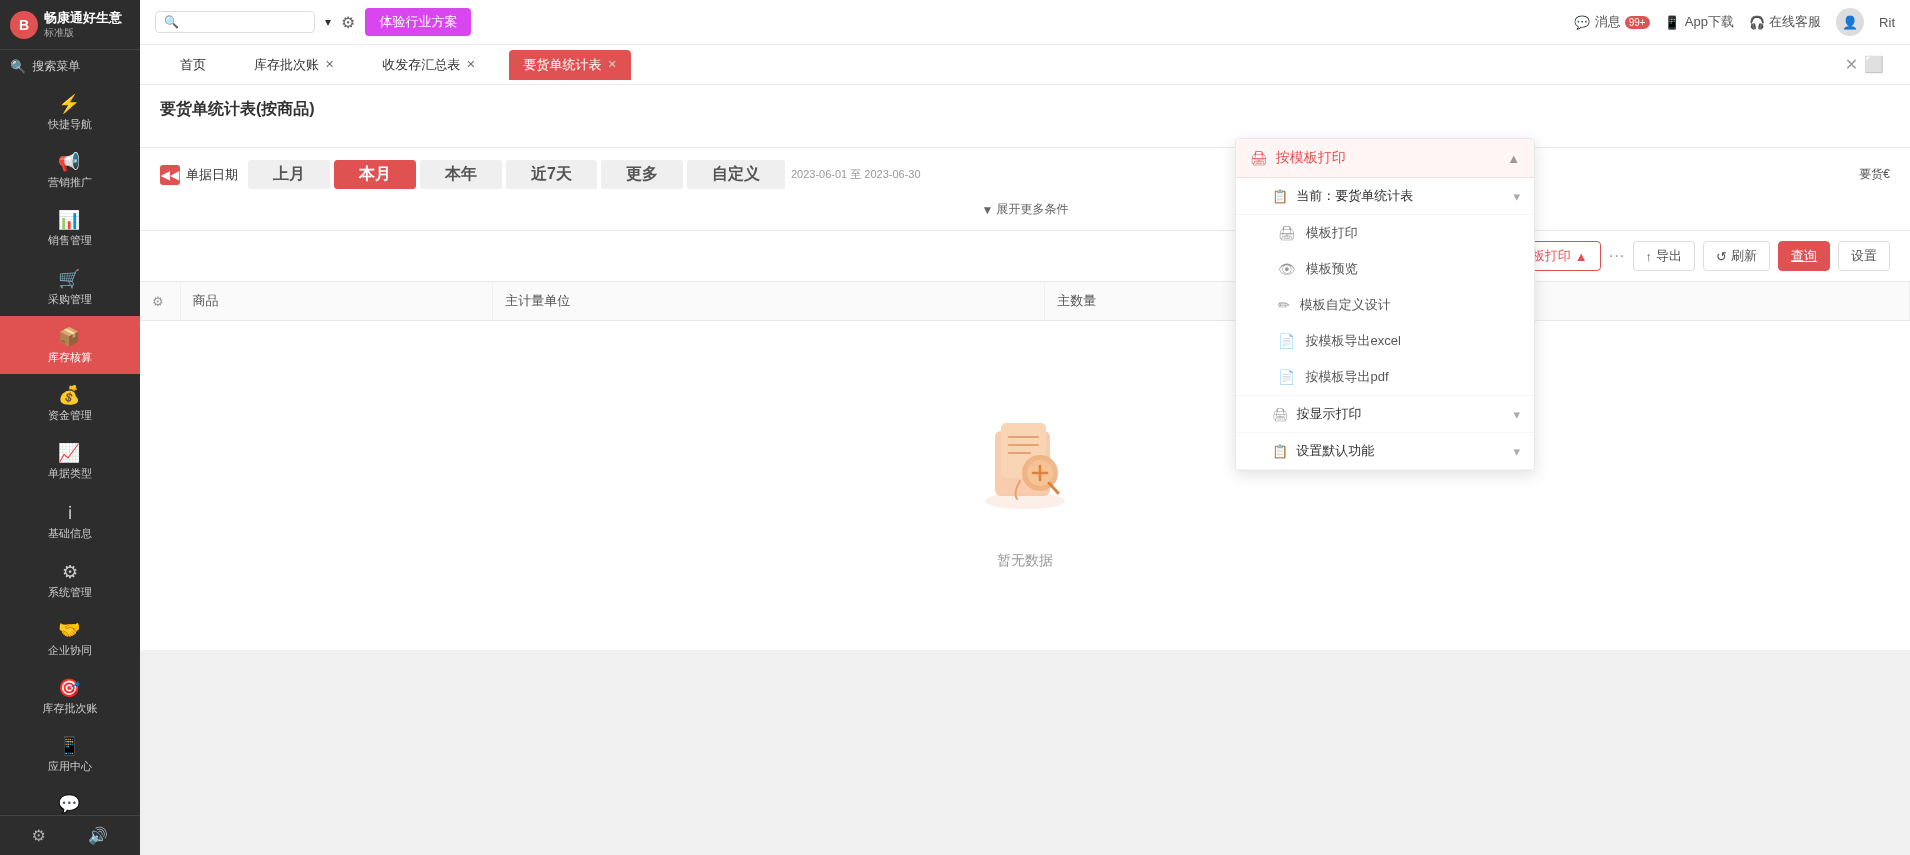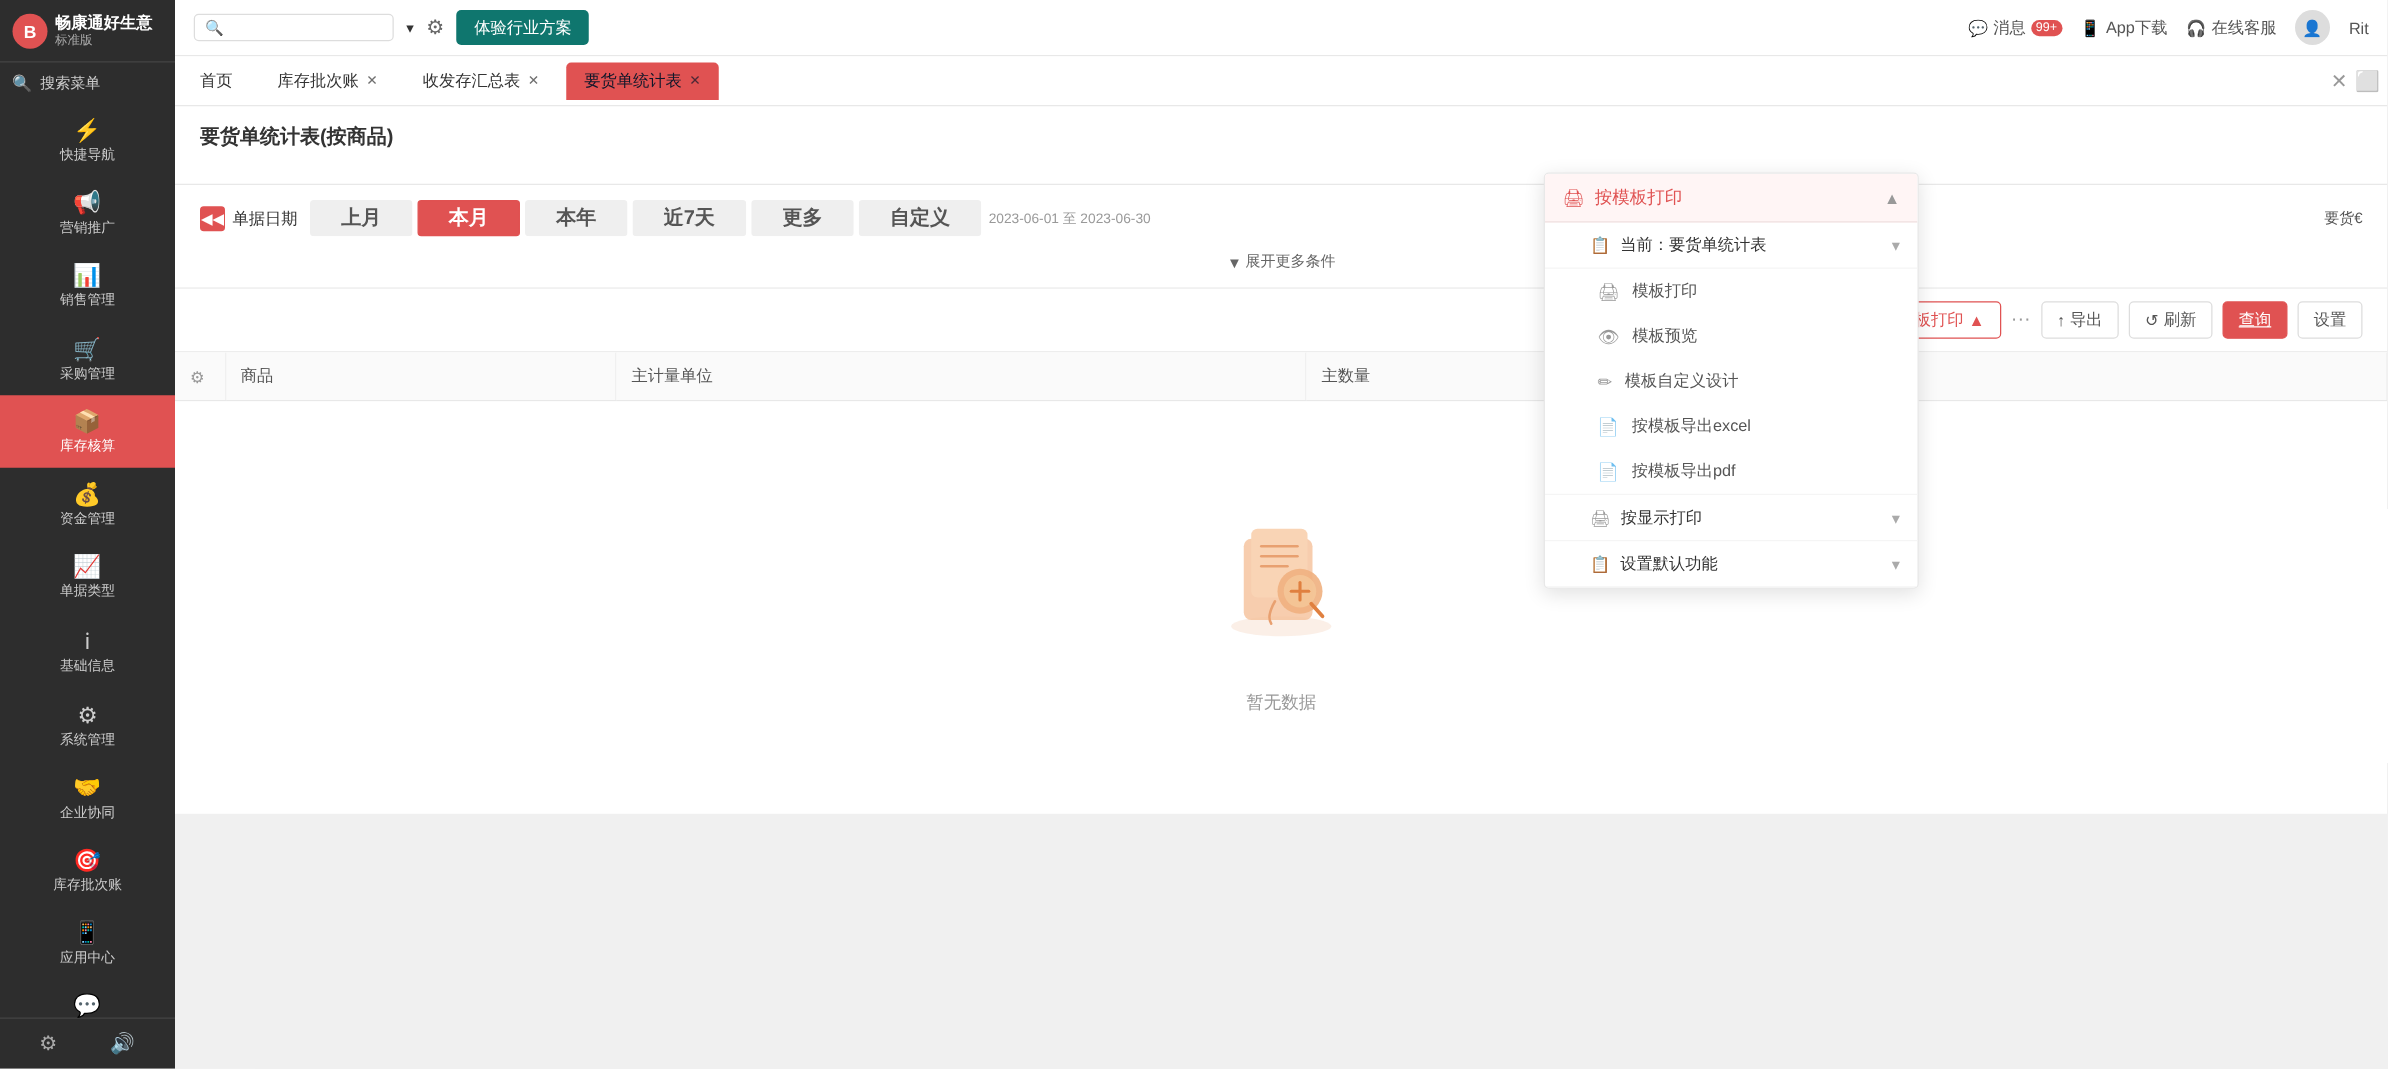--- a/index.html
+++ b/index.html
@@ -90,53 +90,53 @@
       border: 1px solid #ddd; border-radius: 4px;
       padding: 3px 8px; font-size: 12px; color: #999;
       min-width: 160px;
     }
     .topbar-dropdown {
       display: flex; align-items: center; gap: 4px;
       color: #333; cursor: pointer; font-size: 12px;
     }
     .topbar-settings { color: #666; cursor: pointer; font-size: 16px; }
     .topbar-trial-btn {
-      background: #0f766e; color: #fff;
+      background: #d946ef; color: #fff;
       border: none; border-radius: 4px;
       padding: 5px 14px; font-size: 13px; cursor: pointer;
     }
     .topbar-right { display: flex; align-items: center; gap: 15px; }
     .topbar-icon-group { display: flex; align-items: center; gap: 4px; color: #555; cursor: pointer; font-size: 13px; }
     .badge {
       background: #e05252; color: #fff; border-radius: 10px;
       font-size: 10px; padding: 1px 4px; min-width: 16px; text-align: center;
     }
     .user-avatar {
       width: 28px; height: 28px; background: #ddd; border-radius: 50%;
       display: flex; align-items: center; justify-content: center; color: #888;
     }
 
     
     .tabs-bar {
       height: 40px;
       background: #fff;
       display: flex; align-items: center;
       border-bottom: 1px solid #e8e8e8;
-      padding: 0 6px;
+      padding: 0 26px;
       flex-shrink: 0;
-      gap: 8px;
+      gap: 20px;
     }
     .tab {
       display: flex; align-items: center;
       padding: 6px 14px;
       font-size: 13px; cursor: pointer;
       color: #333; border-radius: 4px 4px 0 0;
       white-space: nowrap;
     }
-    .tab.active { background: #e05252; color: #0f172a; }
+    .tab.active { background: #e05252; color: #ffffff; }
     .tab-close {
       margin-left: 6px; font-size: 11px; color: inherit; opacity: 0.7;
     }
     .tab-plain { background: none; }
 
     .tabs-right { margin-left: auto; display: flex; align-items: center; gap: 6px; }
     .tabs-right-icon { color: #999; cursor: pointer; font-size: 16px; }
 
     
     .page-content {

